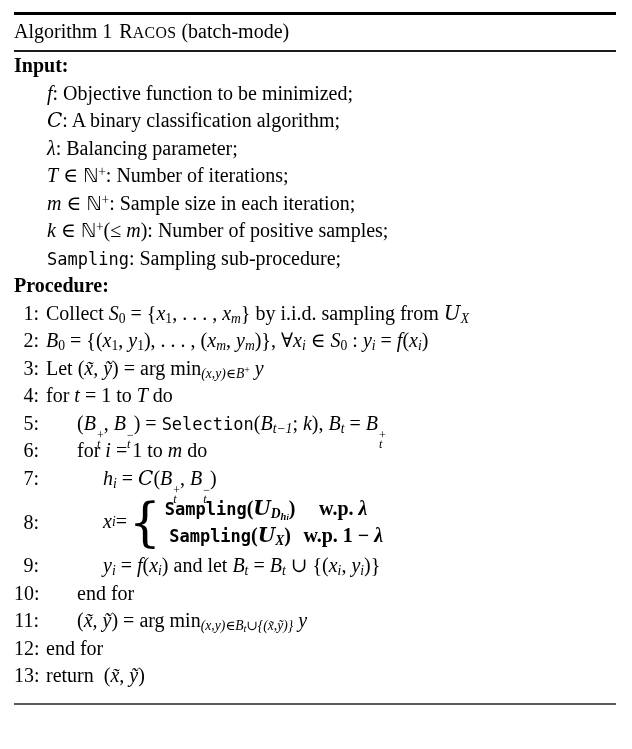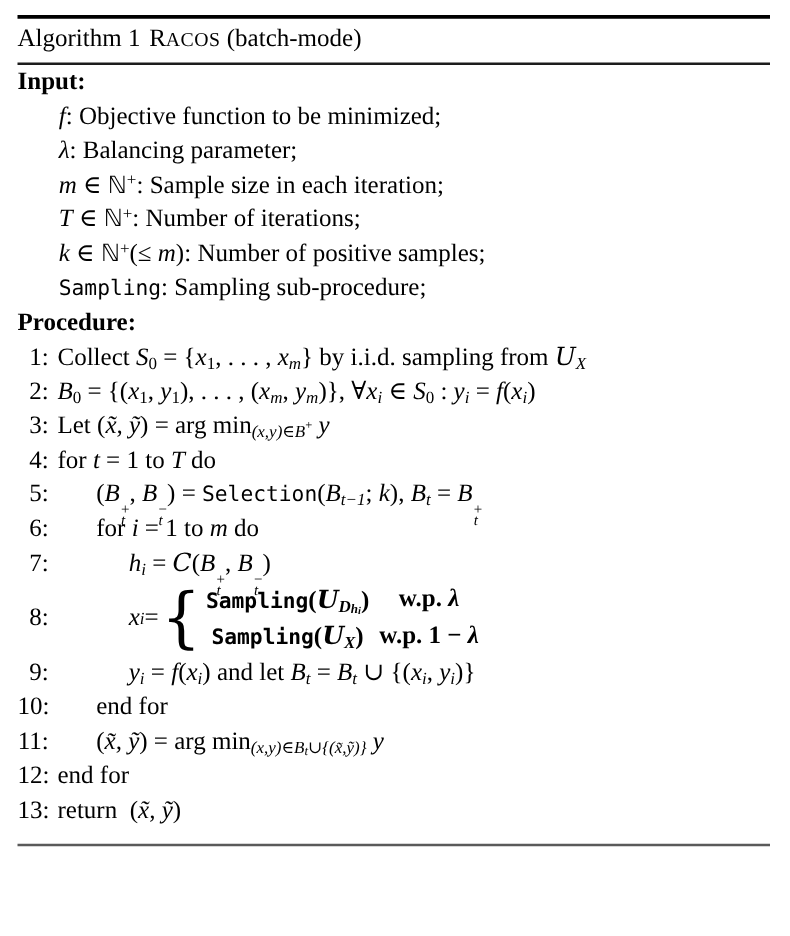--- a/index.html
+++ b/index.html
@@ -48,23 +48,24 @@
   <div class="rule"></div>
   <div class="titlebar">
     <span class="b">Algorithm 1</span>
     <span class="name"><span>R</span><span class="smallcaps">ACOS</span></span>
     <span>(batch-mode)</span>
   </div>
   <div class="rule thin"></div>
   <div class="sect-head">Input:</div>
   <div class="ilist" id="input-list">
       <div class="iline"><span class="i">f</span><span>: Objective function to be minimized;</span></div>
+      <div class="iline"><span class="cal">C</span><span>: A binary classification algorithm;</span></div>
       <div class="iline"><span class="i">λ</span><span>: Balancing parameter;</span></div>
+      <div class="iline"><span class="i">T</span><span> ∈ </span><span class="bb">ℕ</span><span class="sup">+</span><span>: Number of iterations;</span></div>
       <div class="iline"><span class="i">m</span><span> ∈ </span><span class="bb">ℕ</span><span class="sup">+</span><span>: Sample size in each iteration;</span></div>
-      <div class="iline"><span class="i">T</span><span> ∈ </span><span class="bb">ℕ</span><span class="sup">+</span><span>: Number of iterations;</span></div>
       <div class="iline"><span class="i">k</span><span> ∈ </span><span class="bb">ℕ</span><span class="sup">+</span><span>(≤ </span><span class="i">m</span><span>): Number of positive samples;</span></div>
       <div class="iline"><span class="tt">Sampling</span><span>: Sampling sub-procedure;</span></div>
     </div>
   <div class="sect-head">Procedure:</div>
   <div id="procedure-list">
       <div class="pline">
         <span class="lnum">1:</span>
         <span class="lcontent ind0"><span>Collect </span><span class="i">S</span><span class="sub">0</span><span> = {</span><span class="i">x</span><span class="sub">1</span><span>, . . . , </span><span class="i">x</span><span class="i sub">m</span><span>} by i.i.d. sampling from </span><span class="cal">U</span><span class="i sub">X</span></span>
       </div>
       <div class="pline">

